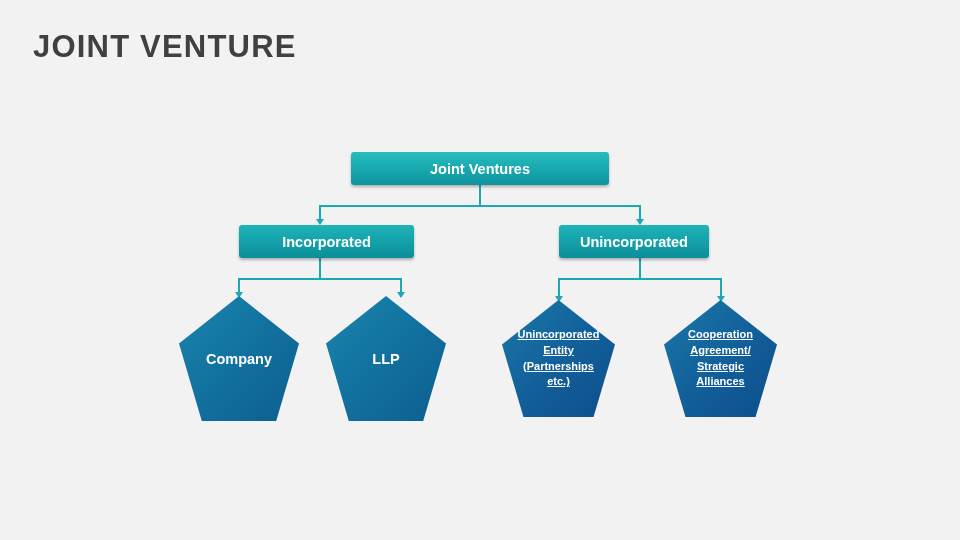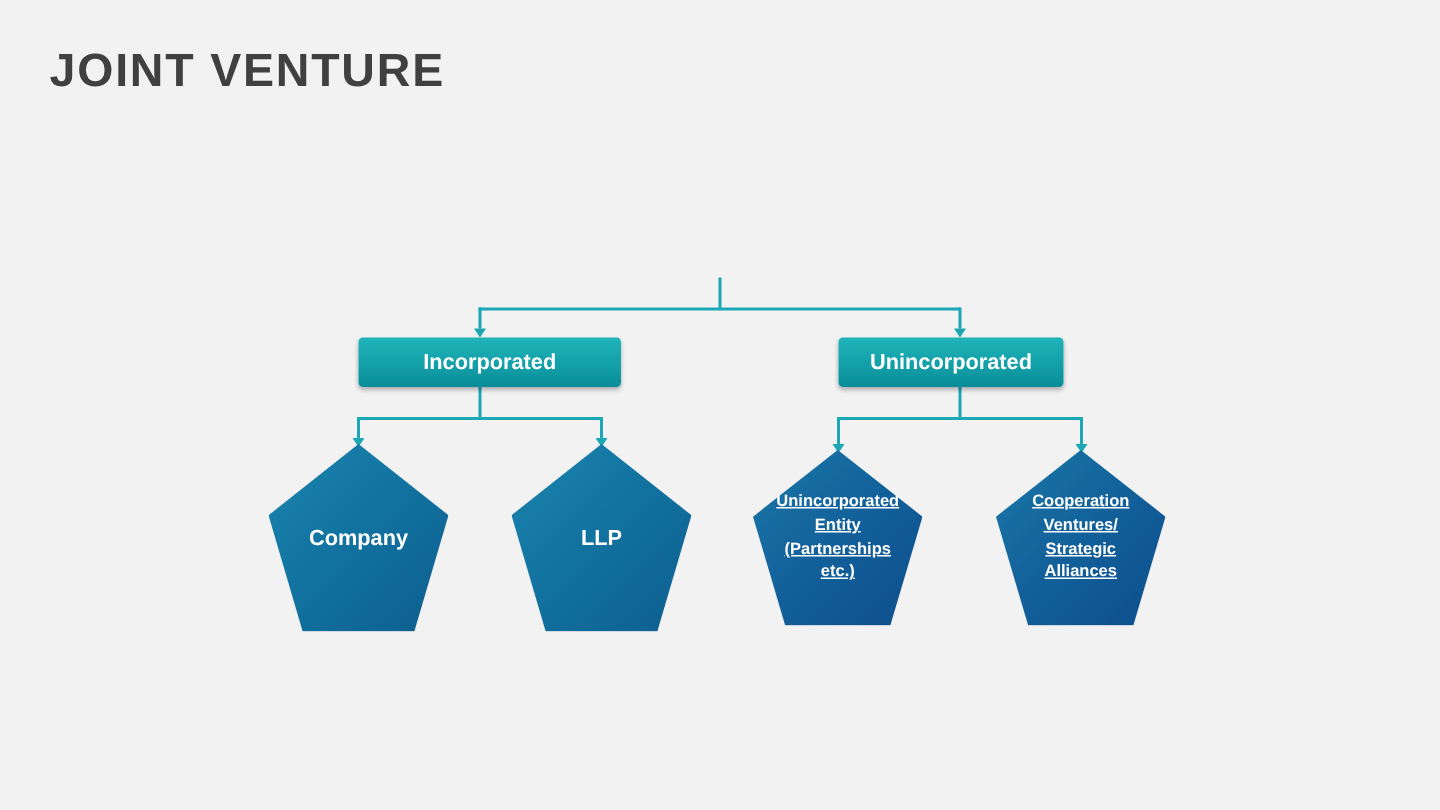--- a/index.html
+++ b/index.html
@@ -107,21 +107,21 @@
     width: 113px;
     height: 117px;
     font-size: 11px;
     font-weight: bold;
     line-height: 1.45;
     background: linear-gradient(135deg, #1a79a8 0%, #12609a 50%, #0d4e8c 100%);
     text-decoration: underline;
   }
   .pent-label { padding: 0 12px; display: block; }
   .pent-company { left: 179px; top: 285px; }
-  .pent-llp     { left: 341px; top: 285px; }
+  .pent-llp     { left: 326px; top: 285px; }
   .pent-ue      { left: 502px; top: 289px; }
   .pent-ca      { left: 664px; top: 289px; }
 </style>
 </head>
 <body>
 
 <div class="slide">
 
   <div class="title">Joint Venture</div>
 
@@ -139,20 +139,23 @@
   <div class="conn conn-v" style="left:400px; top:267px; height:14px;"></div>
   <div class="arrow-down" style="left:397px; top:281px;"></div>
 
   <div class="conn conn-v" style="left:639px; top:247px; height:21px;"></div>
   <div class="conn conn-h" style="left:558px; top:267px; width:163px;"></div>
   <div class="conn conn-v" style="left:558px; top:267px; height:18px;"></div>
   <div class="arrow-down" style="left:555px; top:285px;"></div>
   <div class="conn conn-v" style="left:720px; top:267px; height:18px;"></div>
   <div class="arrow-down" style="left:717px; top:285px;"></div>
 
+  <div class="box box-root">
+    <span>Joint Ventures</span>
+  </div>
 
   <div class="box box-inc">
     <span>Incorporated</span>
   </div>
 
   <div class="box box-uninc">
     <span>Unincorporated</span>
   </div>
 
   <div class="pent pent-lg pent-company">
@@ -161,16 +164,16 @@
 
   <div class="pent pent-lg pent-llp">
     <span class="pent-label">LLP</span>
   </div>
 
   <div class="pent pent-sm pent-ue">
     <span class="pent-label">Unincorporated Entity (Partnerships etc.)</span>
   </div>
 
   <div class="pent pent-sm pent-ca">
-    <span class="pent-label">Cooperation Ventures/ Strategic Alliances</span>
+    <span class="pent-label">Cooperation Agreement/ Strategic Alliances</span>
   </div>
 
 </div>
 
 </body></html>

